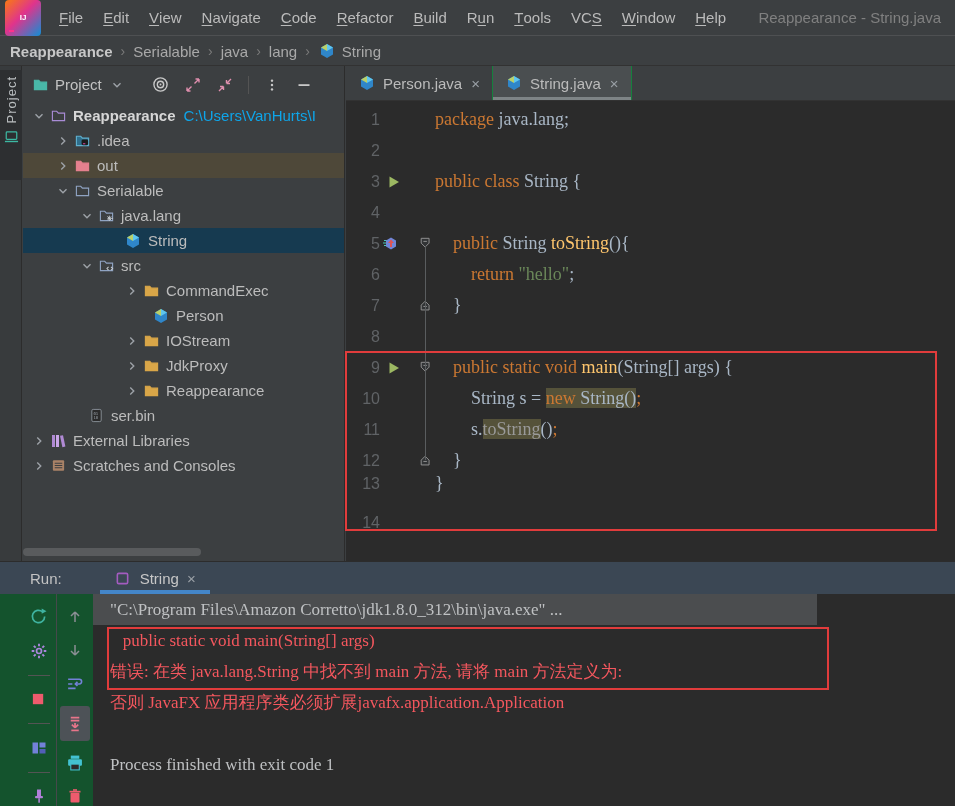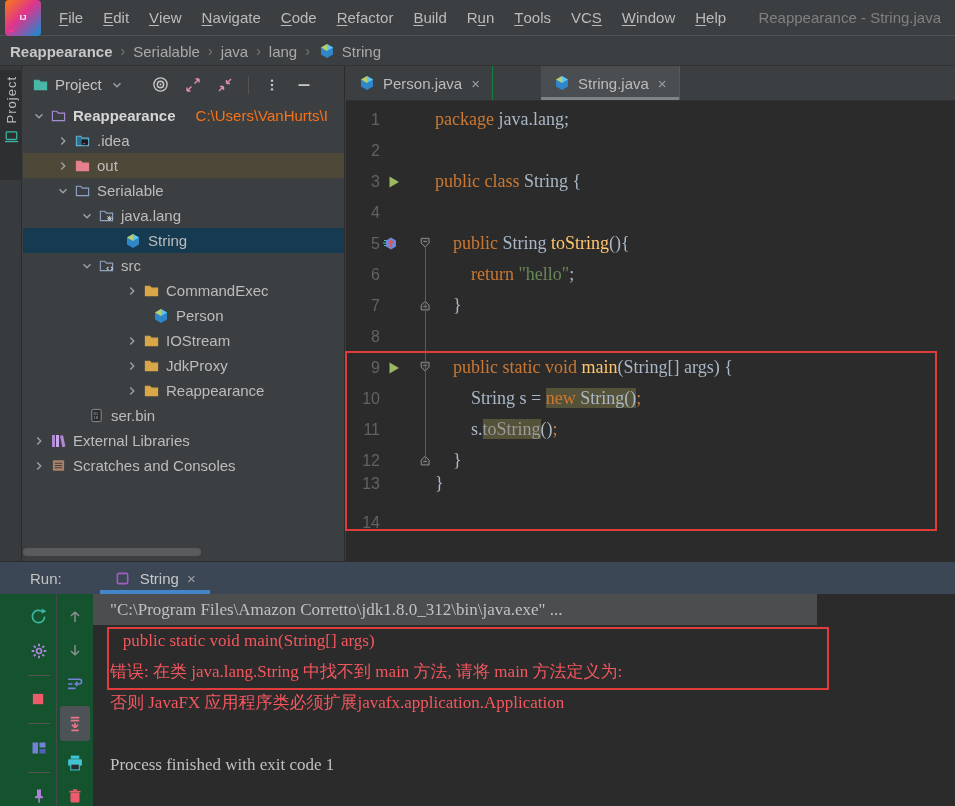--- a/index.html
+++ b/index.html
@@ -47,28 +47,28 @@
   .ico { display:inline-flex; align-items:center; justify-content:center; width:18px; height:18px; }
   #tree { position:relative; font-size:15px; }
   .tree-row { position:relative; height:25px; display:flex; align-items:center; white-space:nowrap; width:322px; }
   .tree-row.selected { background:#163a50; }
   .tree-row.hover { background:#4e4839; }
   .tr-spacer { display:inline-block; height:1px; }
   .tr-chev { width:18px; display:inline-flex; justify-content:center; }
   .tr-icon { width:18px; display:inline-flex; justify-content:center; margin-left:1px; }
   .tr-label { margin-left:6px; color:#bcbcbc; }
   .tr-label.bold { font-weight:bold; color:#d6d6d6; }
-  .tr-path { margin-left:20px; color:#f97316; }
+  .tr-path { margin-left:8px; color:#0ea5e9; }
   #tree-hscroll { position:absolute; left:0px; top:482px; width:178px; height:8px; background:#595b5d; border-radius:4px; }
 
   
   #editor { position:absolute; left:346px; top:66px; width:609px; height:495px; background:#2b2b2b; }
   #tabbar { position:absolute; left:0; top:0; width:609px; height:35px; background:#3c3f41; border-bottom:1px solid #323232; display:flex; }
   .tab { display:flex; align-items:center; gap:7px; padding:0 12px; font-size:15px; color:#bbbbbb; position:relative; border-right:1px solid #15803d; }
-  .tab.active { background:#4a4e50;margin-left:48px; }
+  .tab.active { background:#4a4e50; }
   .tab.active::after { content:""; position:absolute; left:0; right:0; bottom:0; height:3px; background:#7e8486; }
   .tab .close { color:#9aa0a6; font-size:15px; margin-left:2px; }
 
   #code { position:absolute; left:0; top:35px; width:609px; height:460px; }
   .code-line { position:absolute; left:0; width:609px; height:31px; display:flex; align-items:center; }
   .ln { position:absolute; left:0; width:34px; text-align:right; color:#606366; font-size:16px; }
   .gut-ico { position:absolute; left:38px; width:20px; display:flex; justify-content:center; }
   .fold-ico { position:absolute; left:71px; width:17px; display:flex; justify-content:center; }
   .code-text { position:absolute; left:89px; font-size:18px; white-space:pre; }
   #fold-line { position:absolute; left:79px; width:1px; background:#5a5d5f; }

